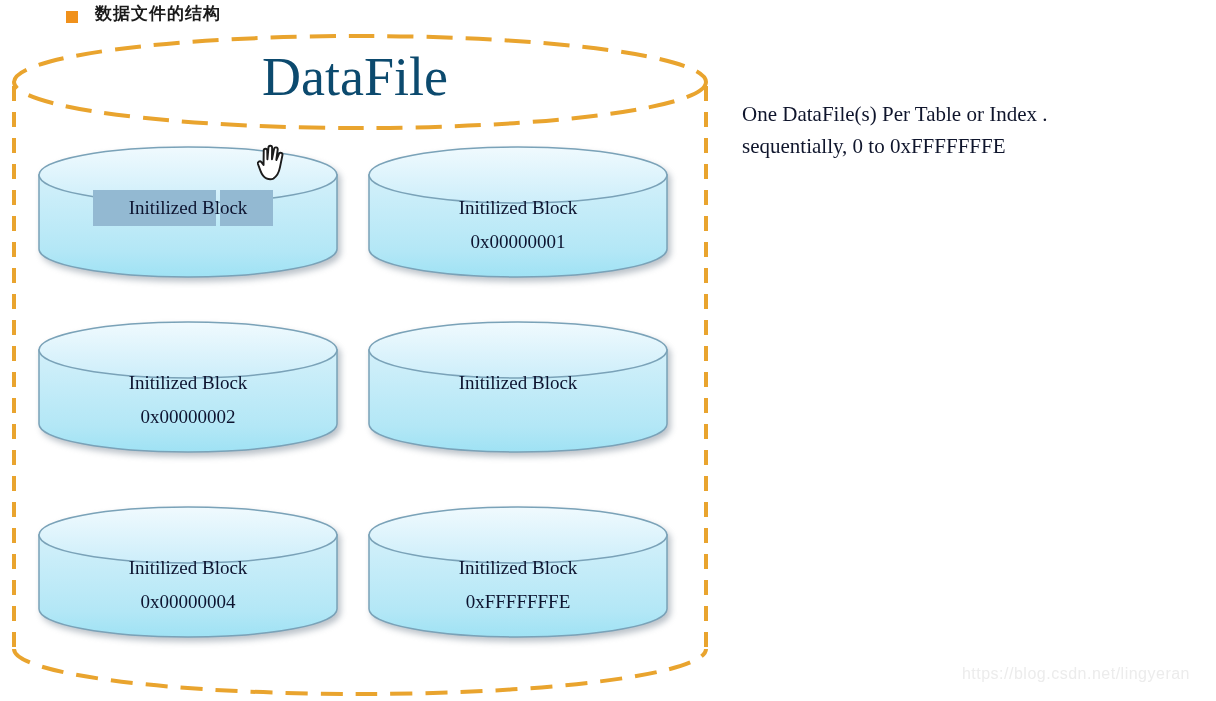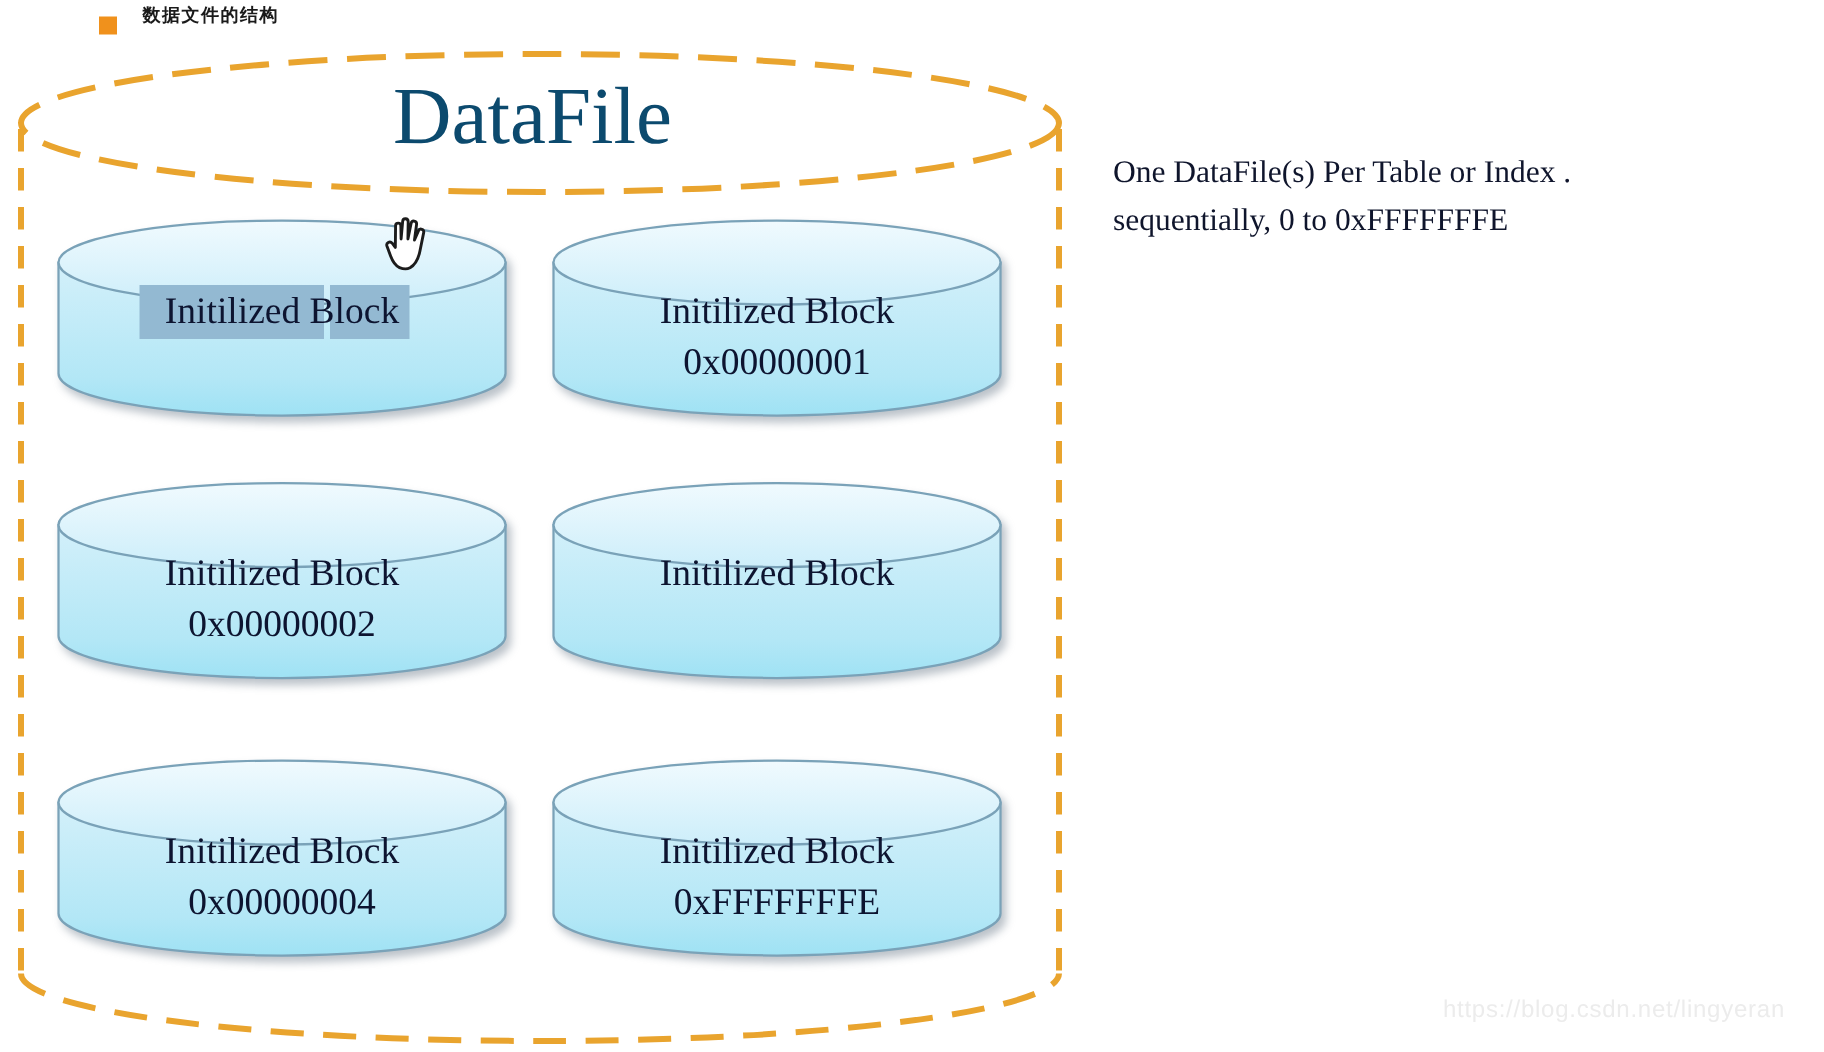--- a/index.html
+++ b/index.html
@@ -3,37 +3,37 @@
 <meta charset="utf-8">
 <style>
   html,body{margin:0;padding:0;}
   body{
     width:1216px;height:701px;position:relative;overflow:hidden;
     background:#ffffff;
     font-family:"Liberation Sans","DejaVu Sans",sans-serif;
   }
   
   .hdr-bullet{position:absolute;left:66px;top:11px;width:12px;height:12px;background:#f0911c;}
-  .hdr-title{position:absolute;left:95px;top:2px;font-size:12px;font-weight:bold;color:#1a1a1a;letter-spacing:1px;}
+  .hdr-title{position:absolute;left:95px;top:2px;font-size:17px;font-weight:bold;color:#1a1a1a;letter-spacing:1px;}
 
   
   #outline-svg{position:absolute;left:0;top:30px;}
   .datafile-title{
     position:absolute;left:10px;top:46px;width:690px;text-align:center;
     font-family:"Liberation Serif","DejaVu Serif",serif;
     font-size:54px;color:#0c4a6e;
   }
 
   
   .block{position:absolute;width:304px;height:135px;}
   .block svg{position:absolute;left:0;top:0;filter:drop-shadow(3px 4px 3px rgba(105,120,135,.45));}
   .block-text{
     position:absolute;left:0;top:46px;width:100%;text-align:center;z-index:2;
     font-family:"Liberation Serif","DejaVu Serif",serif;
-    font-size:25px;line-height:34px;color:#0d1430;
+    font-size:19px;line-height:34px;color:#0d1430;
   }
   .b0{left:36px;top:145px;}  .b1{left:366px;top:145px;}
   .b2{left:36px;top:320px;}  .b3{left:366px;top:320px;}
   .b4{left:36px;top:505px;}  .b5{left:366px;top:505px;}
   .hl{position:absolute;background:#93b9d2;z-index:1;}
   .hl1{left:57px;top:45px;width:123px;height:36px;}
   .hl2{left:184px;top:45px;width:53px;height:36px;}
 
   
   .hand-cursor{position:absolute;left:252px;top:136px;}

